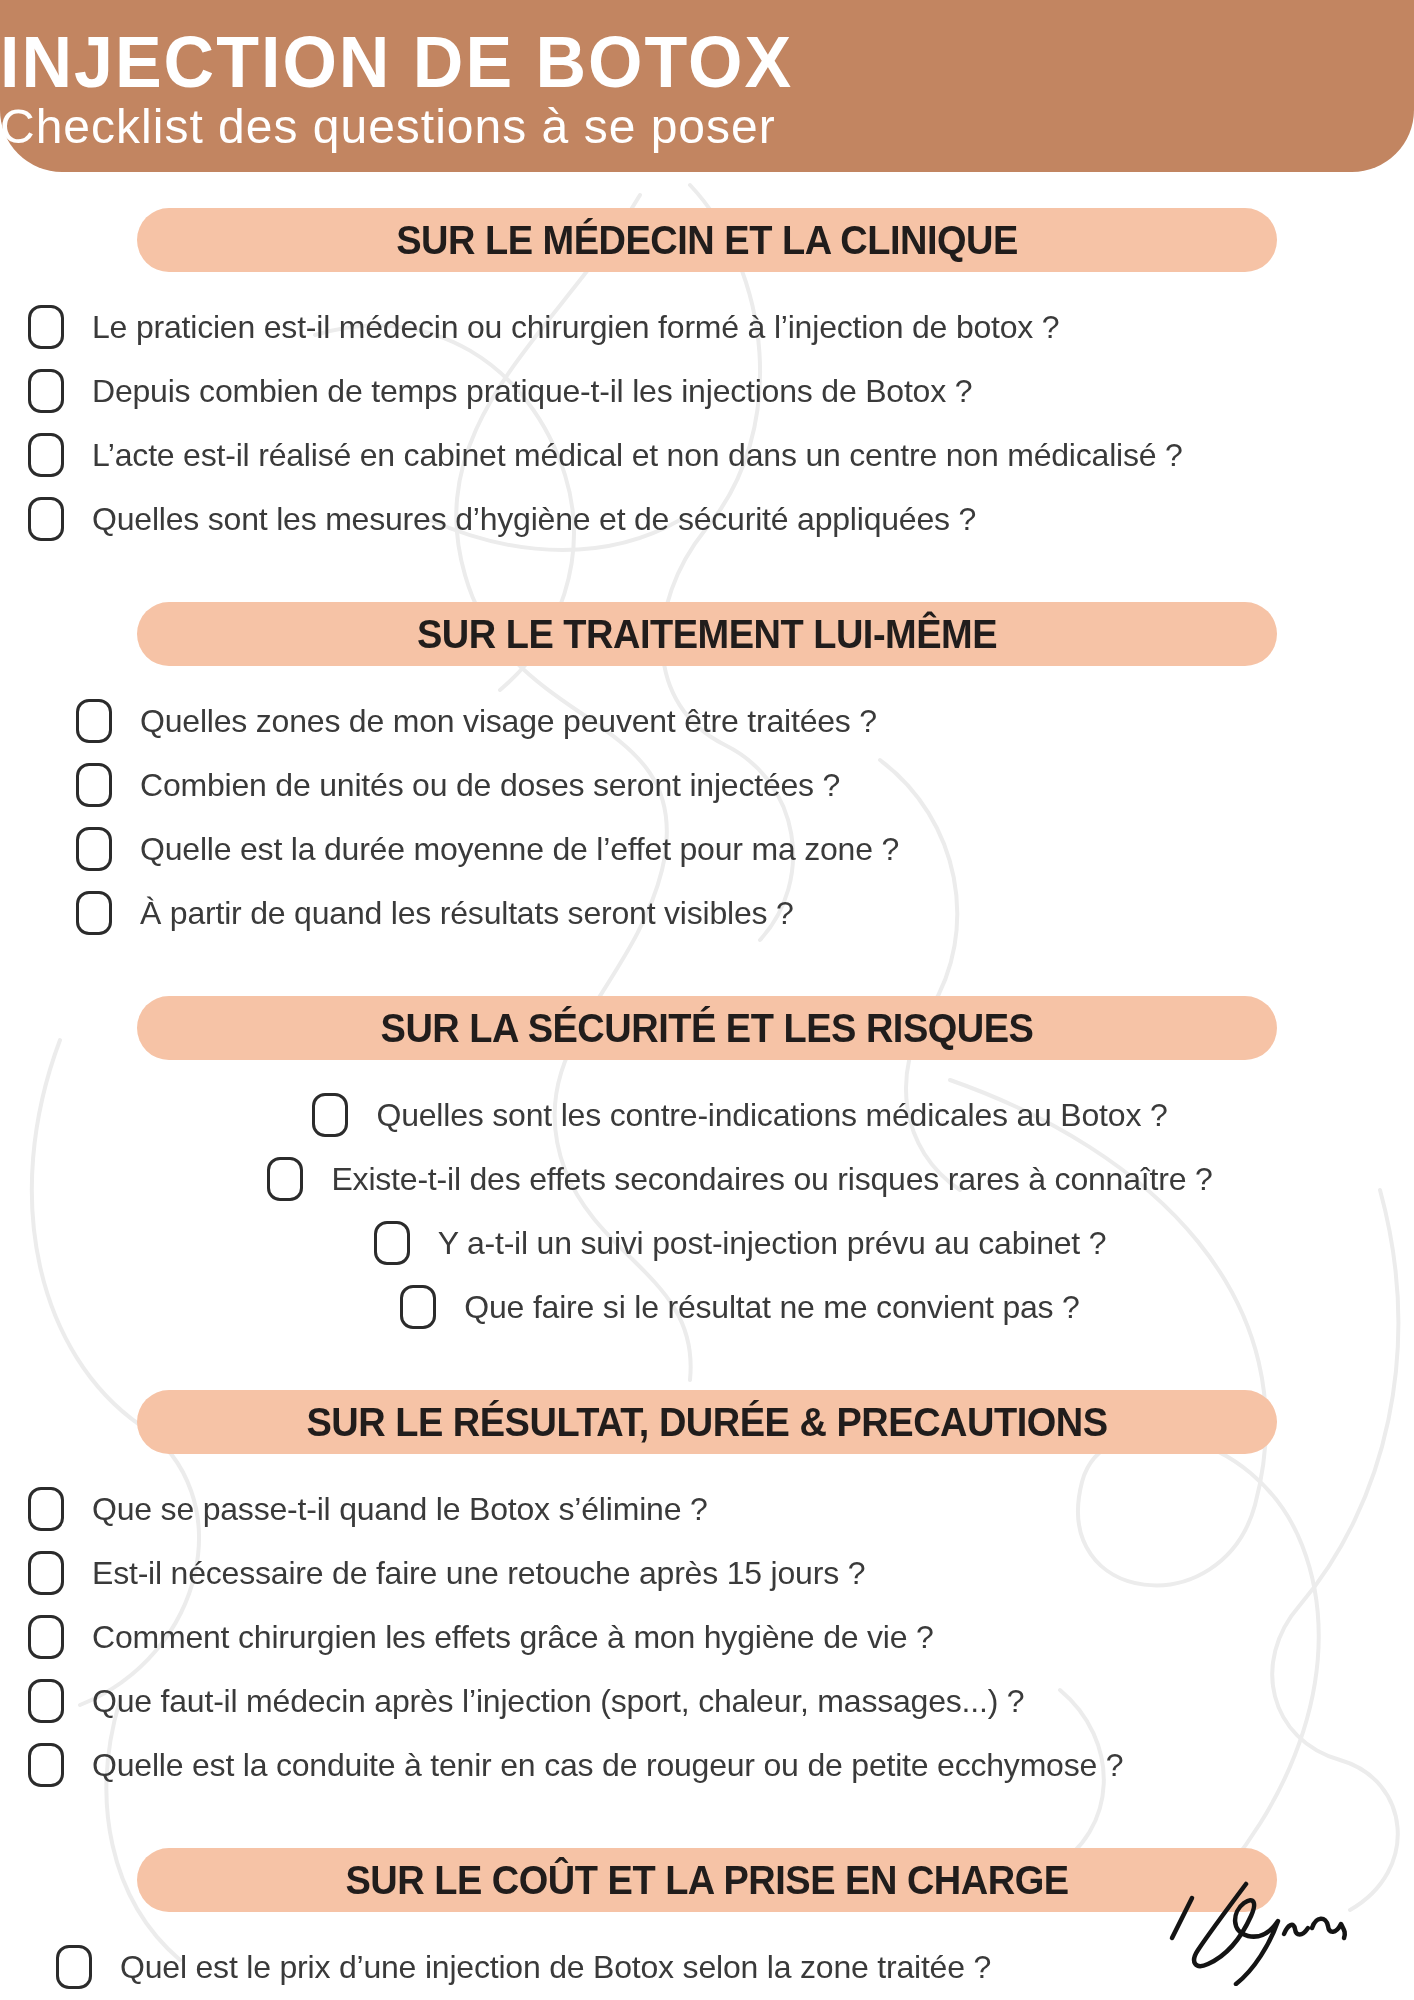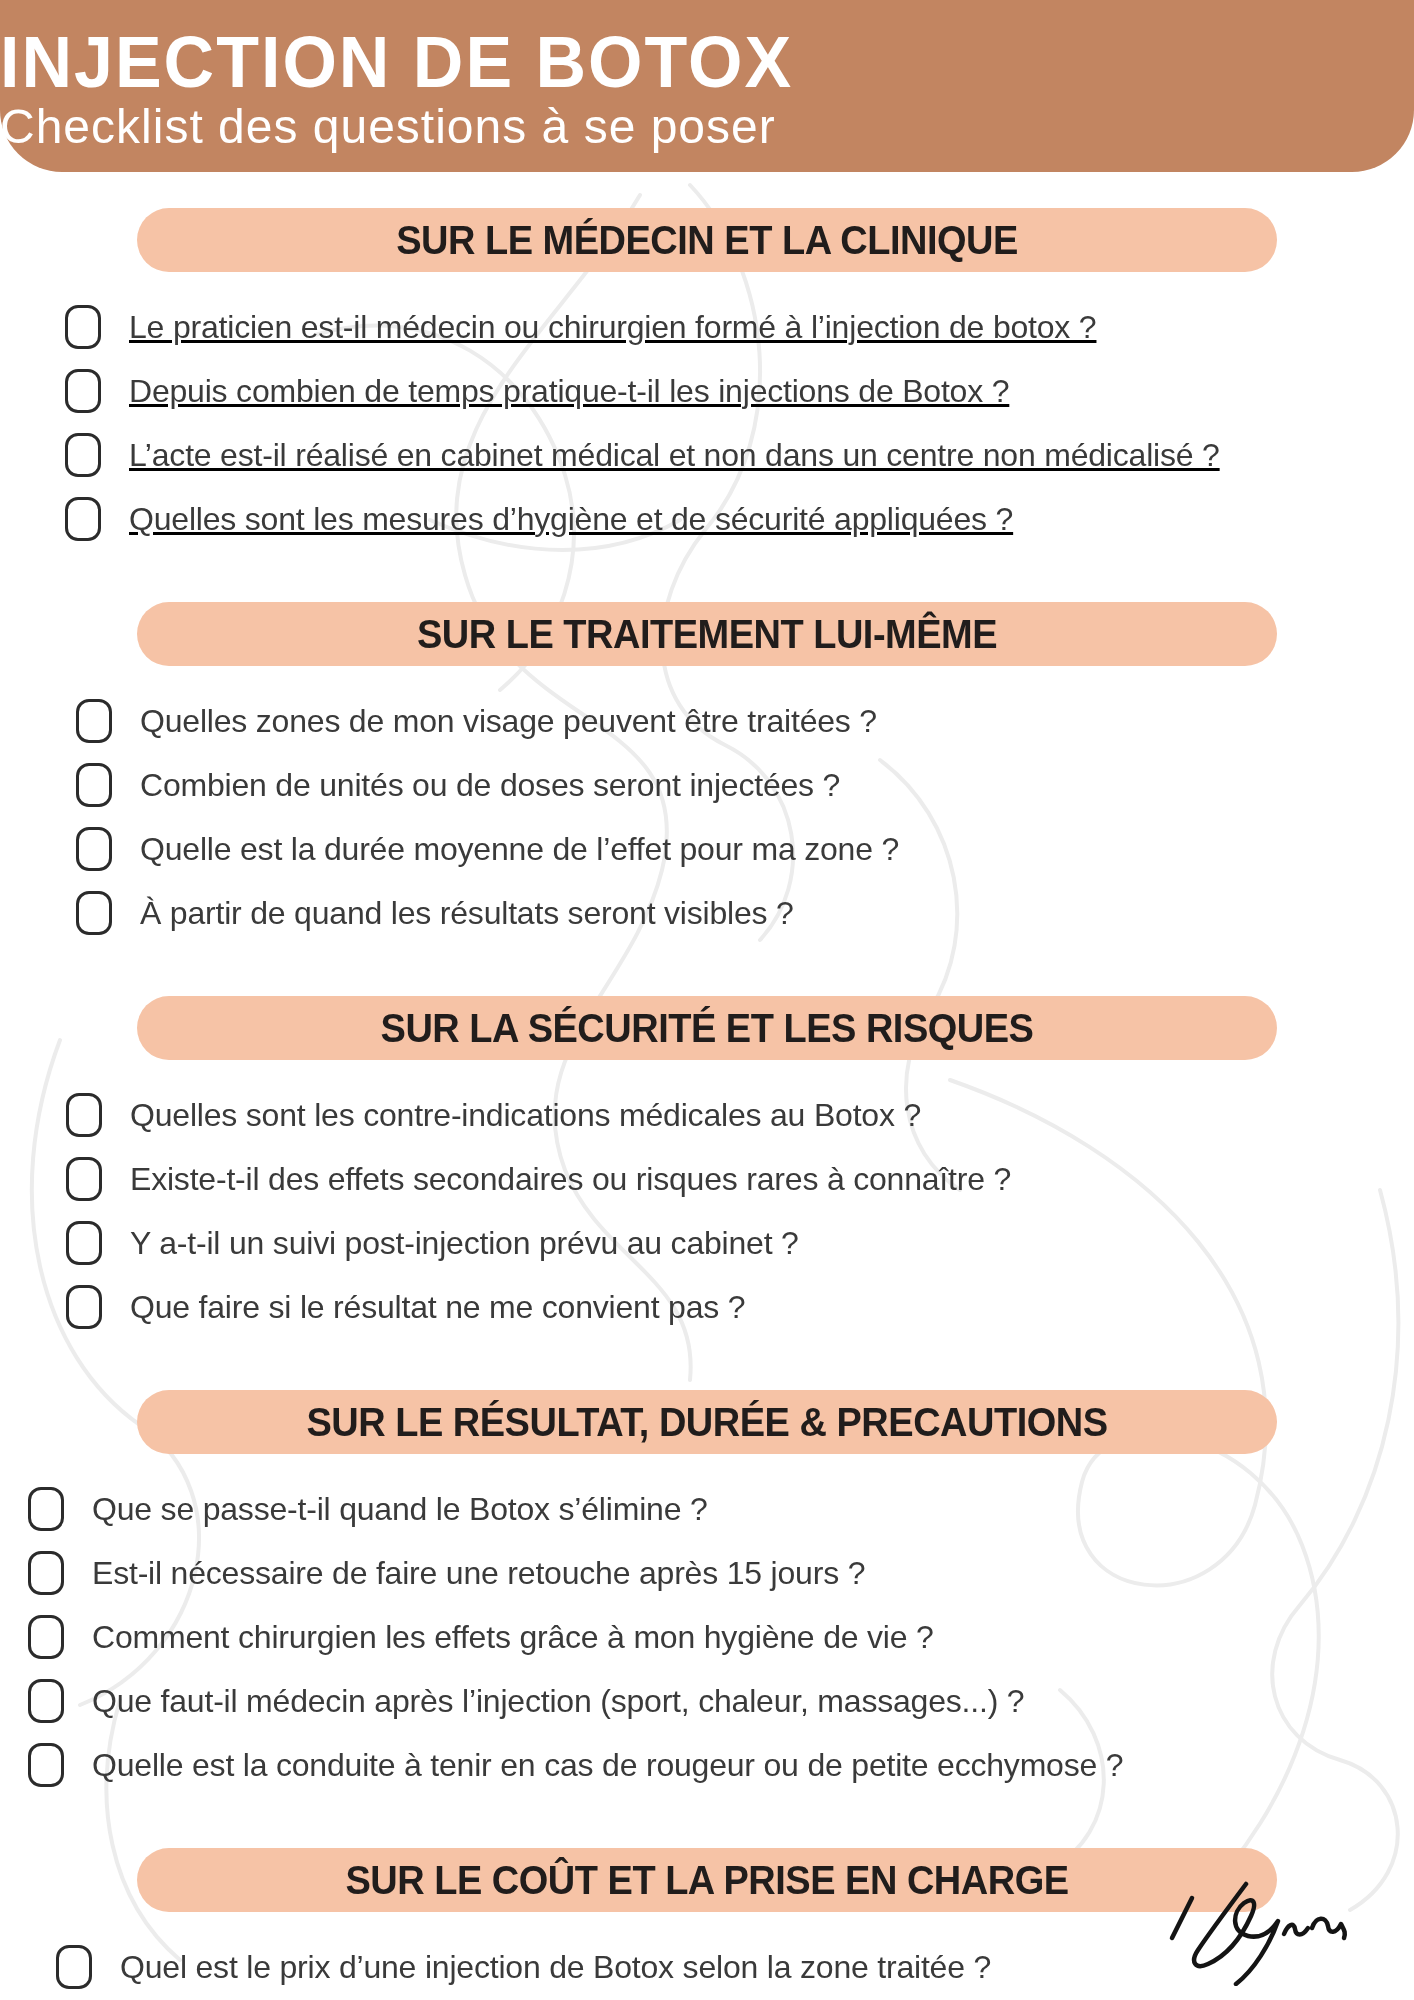--- a/index.html
+++ b/index.html
@@ -81,23 +81,23 @@
     width:36px;height:44px;
     border:3.5px solid #2b2b2b;
     border-radius:13px;
     background:#ffffff;
   }
   .row-label{
     color:var(--c-body);
     font-size:32px;
     letter-spacing:-0.2px;
   }
-  .sec-0 .rows{padding-left:65px;text-decoration:underline;}
+  .sec-0 .rows{padding-left:28px;}
   .sec-1 .rows{padding-left:76px;}
-  .sec-2 .rows{padding-left:66px;}
+  .sec-2 .rows{padding-left:66px;align-items:center;}
   .sec-3 .rows{padding-left:28px;}
   .sec-4 .rows{padding-left:56px;}
 
   
   .signature{
     position:absolute;
     right:66px;bottom:14px;
     width:190px;height:120px;
     z-index:2;
   }

